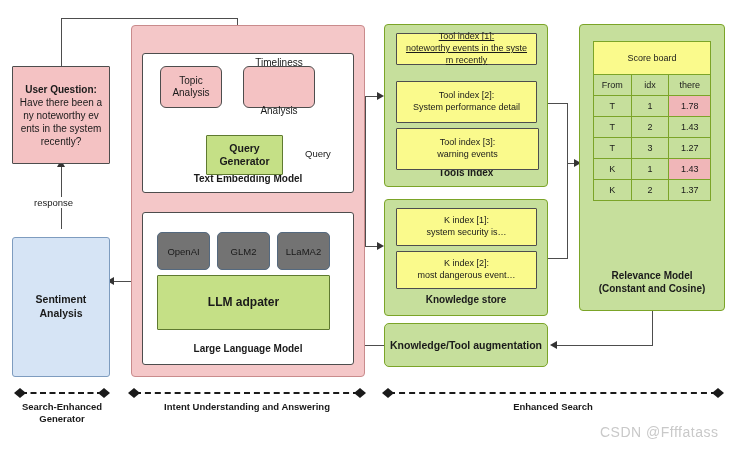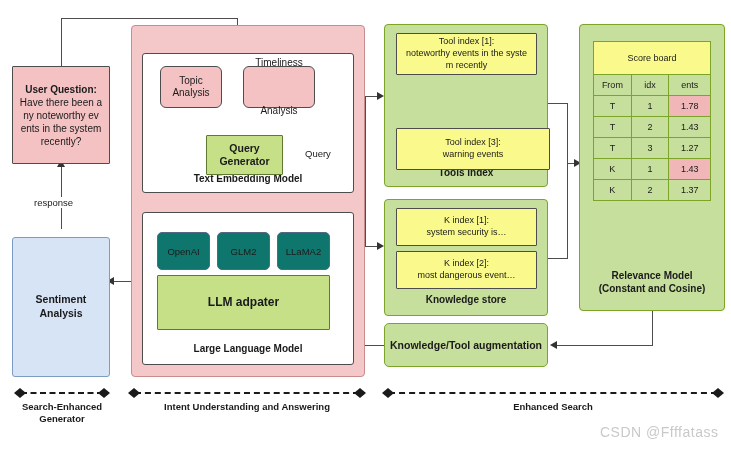--- a/index.html
+++ b/index.html
@@ -93,21 +93,21 @@
   }
   .box-blue-big {
     background: #d6e4f5;
     border: 1px solid #7e9cbf;
     border-radius: 3px;
     font-size: 10.5px;
     font-weight: bold;
     line-height: 1.3;
   }
   .box-blue-sm {
-    background: #0f766e;
+    background: #737373;
     border: 1px solid #54697f;
     border-radius: 5px;
     font-size: 9.5px;
     text-align: center;
   }
   .strong { font-weight: bold; }
   
   .score-table {
     position: absolute;
     border-collapse: collapse;
@@ -303,28 +303,32 @@
   </div>
 
   <div class="node box-green" style="left:157px; top:275px; width:173px; height:55px; font-size:12px;">
     <span>LLM adpater</span>
   </div>
 
   <div class="node grp-green" style="left:384px; top:24px; width:164px; height:163px;">
     <span class="grp-label" style="top:142px;">Tools index</span>
   </div>
 
-  <div class="node box-yellow" style="left:396px; top:33px; width:141px; height:42px; flex-direction:column;">
+  <div class="node box-yellow" style="left:396px; top:33px; width:141px; height:32px; flex-direction:column;text-decoration:underline;">
     <div>Tool index [1]:</div>
     <div>noteworthy events in the syste</div>
     <div>m recently</div>
   </div>
 
-
-  <div class="node box-yellow" style="left:396px; top:128px; width:154px; height:42px; flex-direction:column;">
+  <div class="node box-yellow" style="left:396px; top:81px; width:141px; height:42px; flex-direction:column;">
+    <div>Tool index [2]:</div>
+    <div>System performance detail</div>
+  </div>
+
+  <div class="node box-yellow" style="left:396px; top:128px; width:143px; height:42px; flex-direction:column;">
     <div>Tool index [3]:</div>
     <div>warning events</div>
   </div>
 
   <div class="node grp-green" style="left:384px; top:199px; width:164px; height:117px;">
     <span class="grp-label" style="top:94px;">Knowledge store</span>
   </div>
 
   <div class="node box-yellow" style="left:396px; top:208px; width:141px; height:38px; flex-direction:column;">
     <div>K index [1]:</div>
@@ -346,21 +350,21 @@
   </div>
 
   <table class="score-table" style="left:593px; top:41px; width:118px;">
     <tbody>
       <tr>
         <td class="title-cell" colspan="3">Score board</td>
       </tr>
       <tr class="hdr">
         <td style="width:38px;">From</td>
         <td style="width:38px;">idx</td>
-        <td style="width:42px;">ents</td>
+        <td style="width:42px;">there</td>
       </tr>
       <tr>
         <td class="cell">T</td>
         <td class="cell">1</td>
         <td class="cell hi">1.78</td>
       </tr>
       <tr>
         <td class="cell">T</td>
         <td class="cell">2</td>
         <td class="cell">1.43</td>

